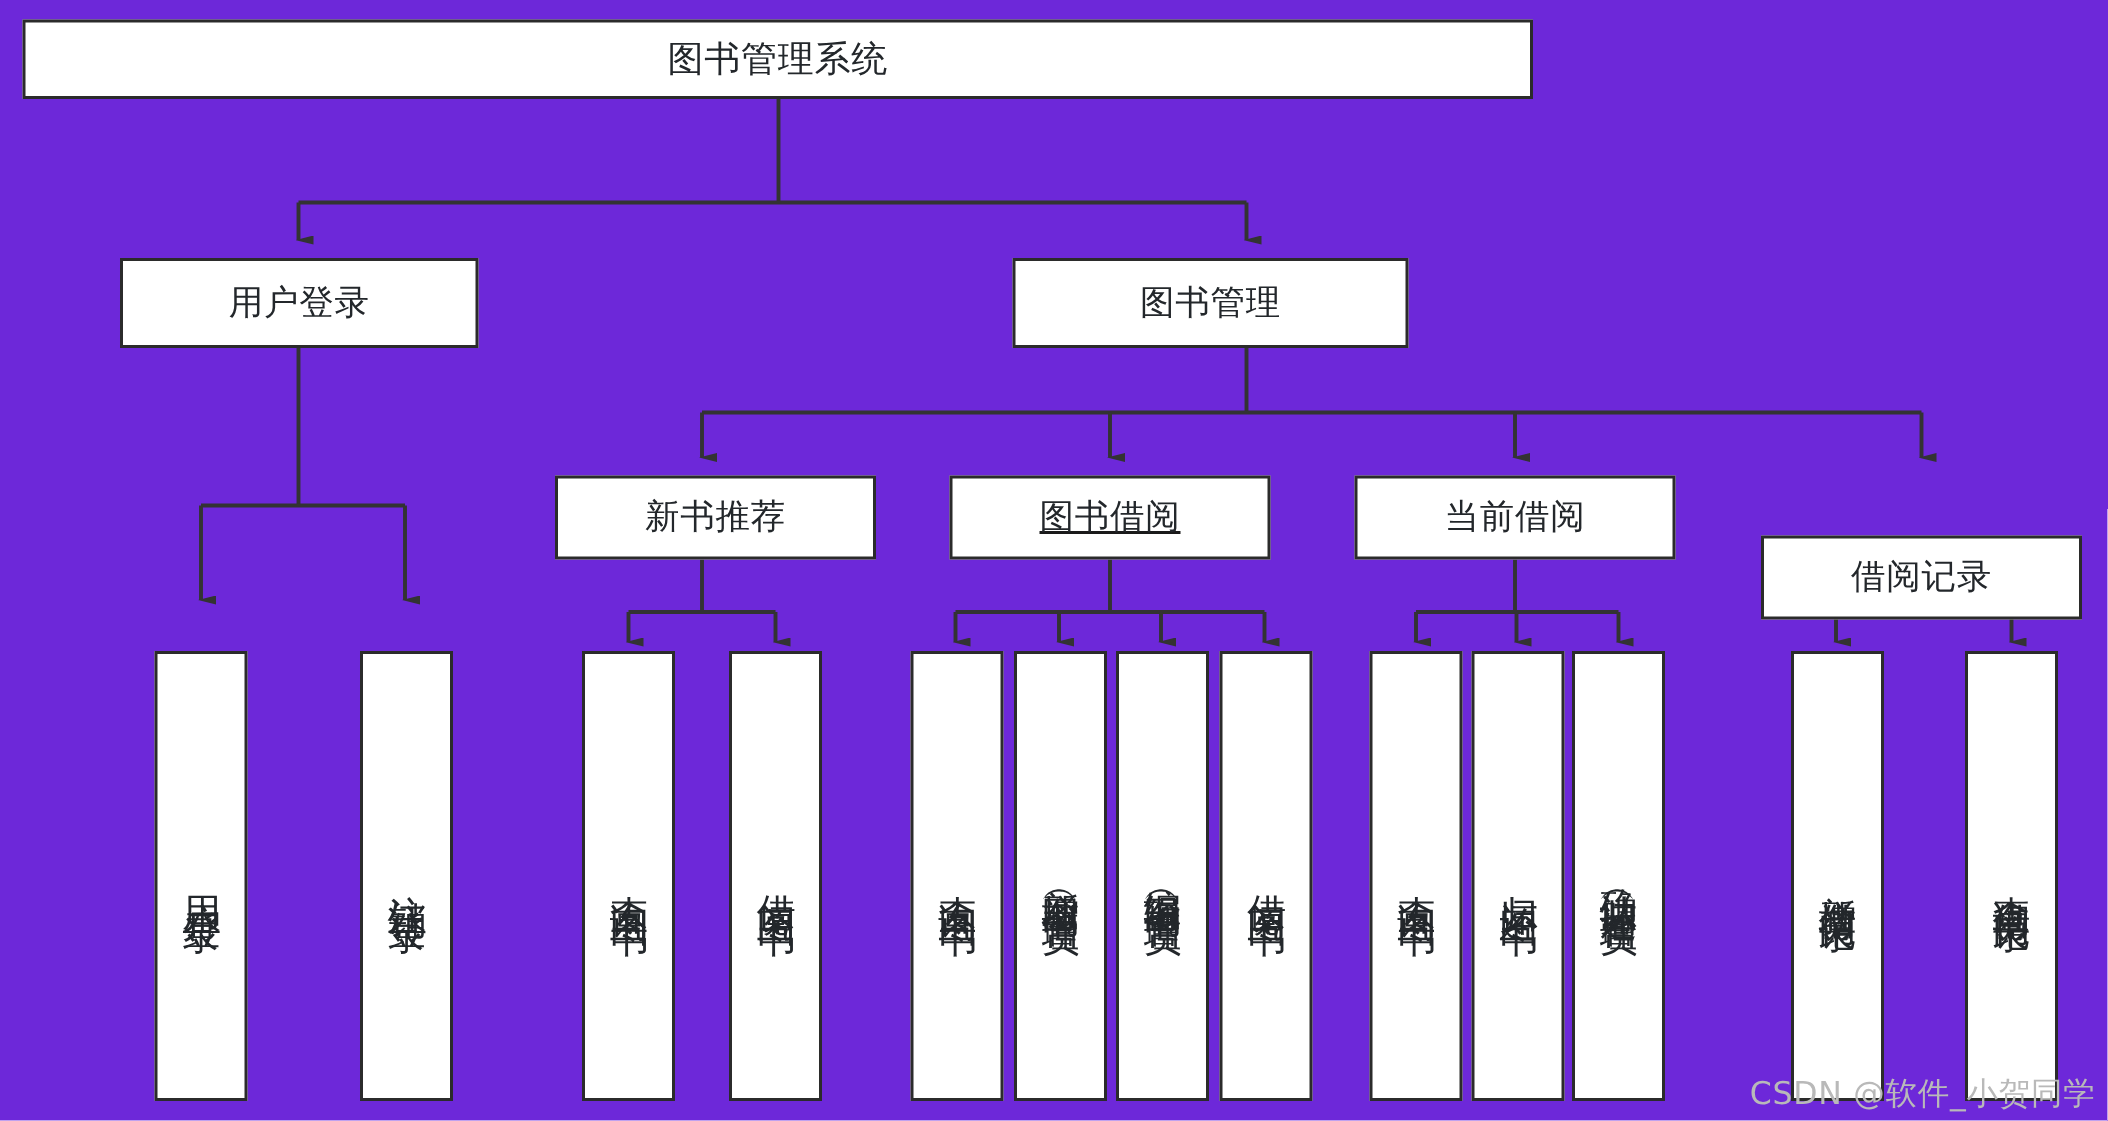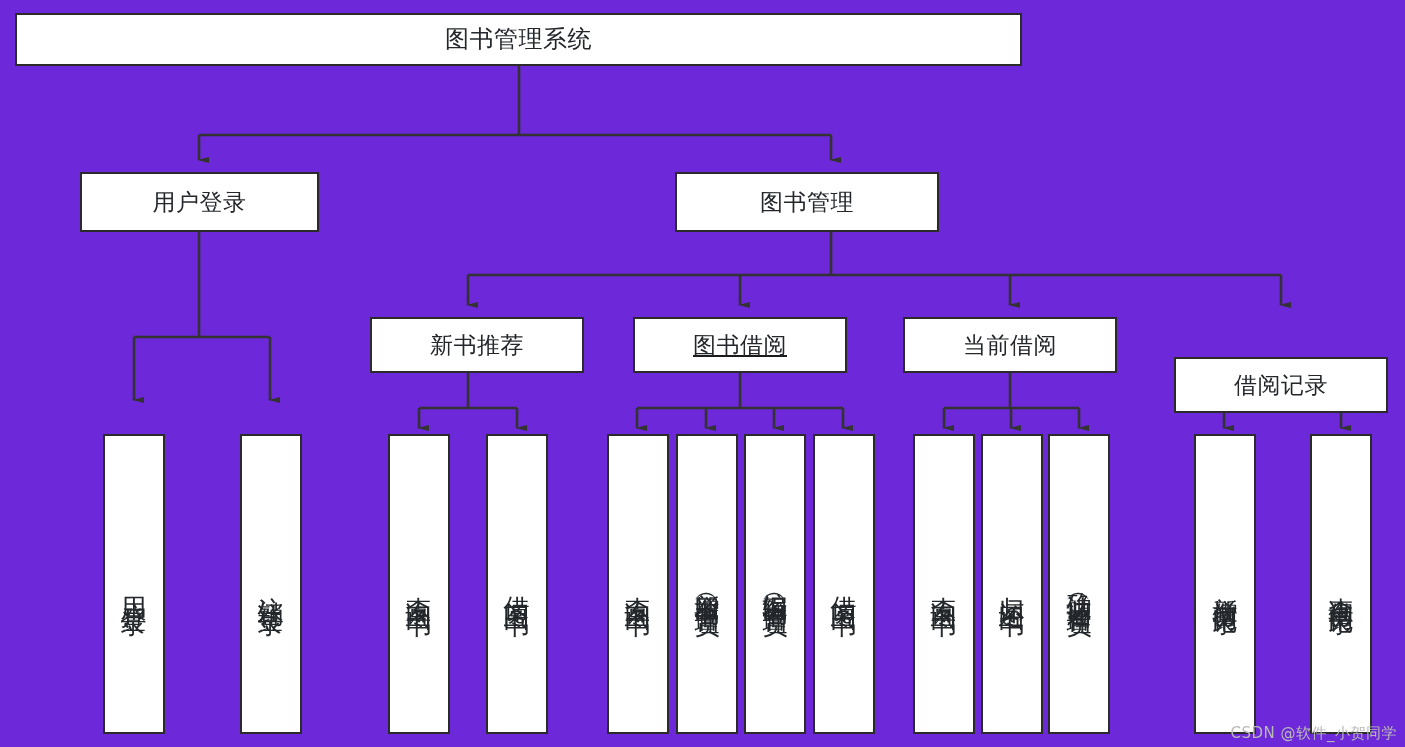--- a/index.html
+++ b/index.html
@@ -60,21 +60,21 @@
   }
   .node.v.tall .lbl{
     font-size:25px;
     letter-spacing:3px;
   }
   
   #watermark{
     position:absolute;
     right:8px;
     bottom:4px;
-    font-size:15px;
+    font-size:21px;
     color:#b9b9b9;
     letter-spacing:0.5px;
     user-select:none;
     white-space:nowrap;
   }
 </style>
 </head>
 <body>
 
 <div id="canvas">

